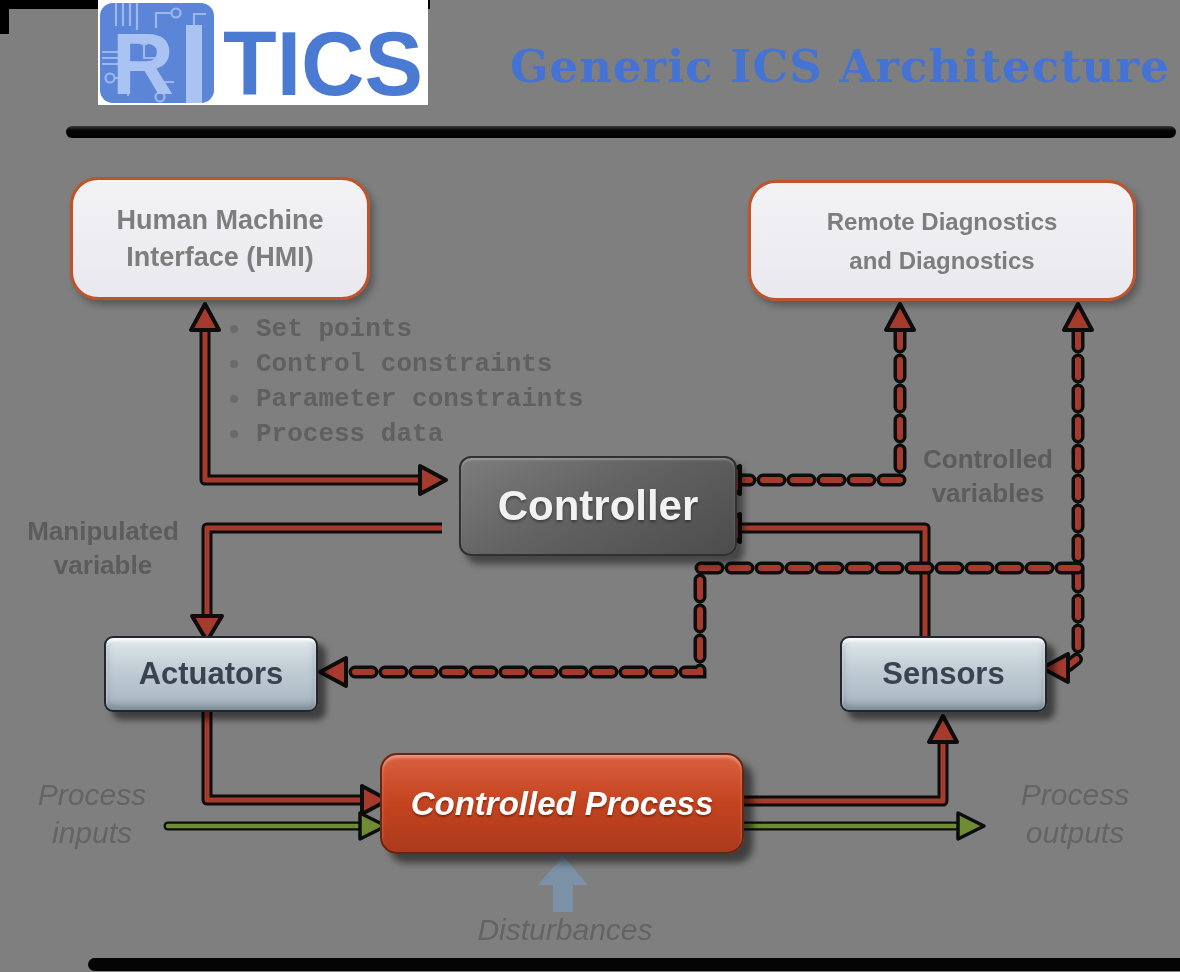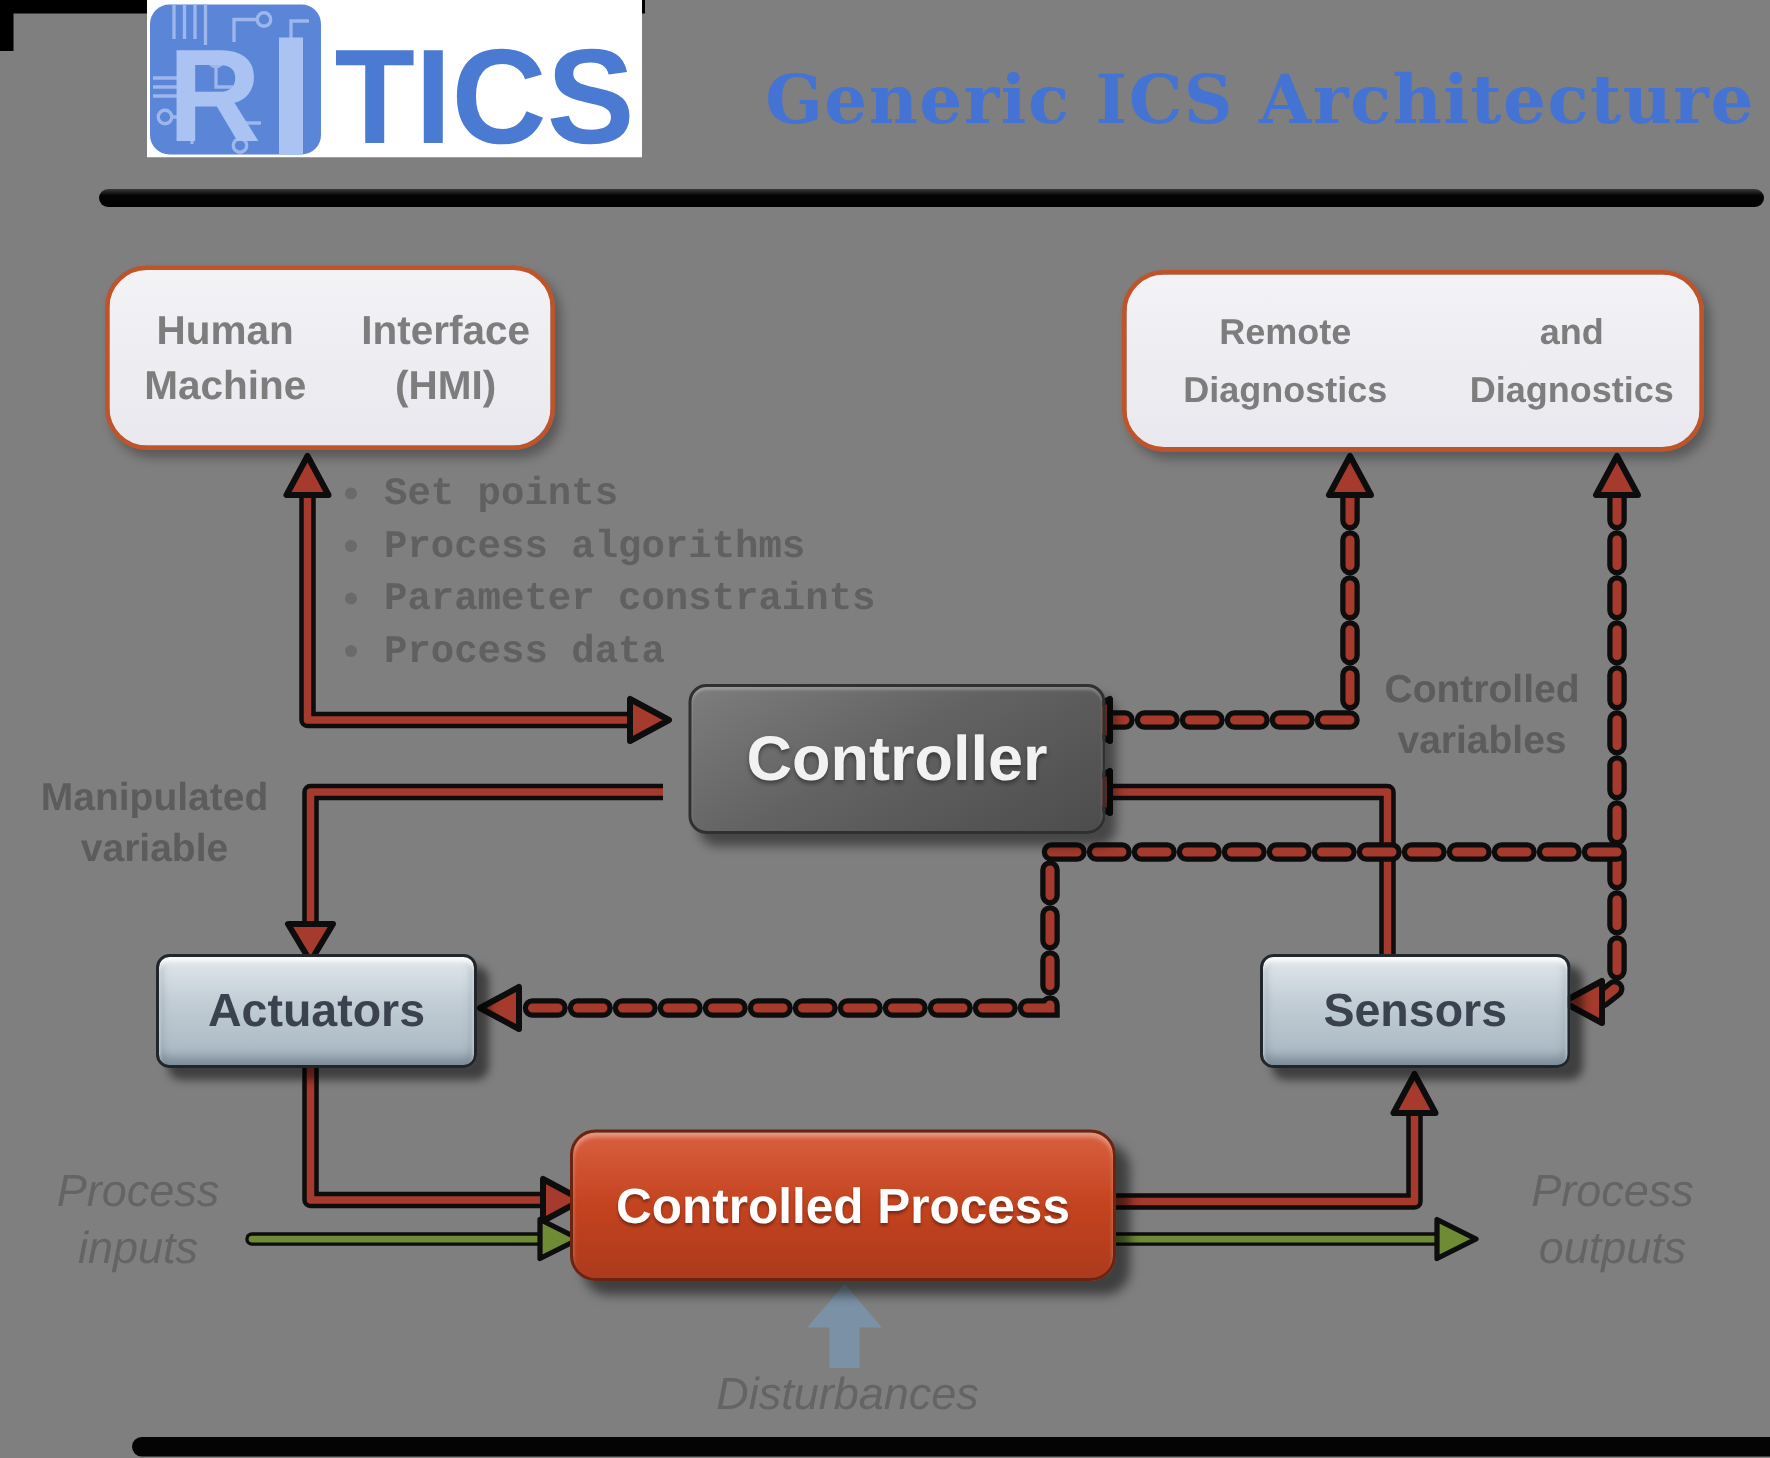--- a/index.html
+++ b/index.html
@@ -18,21 +18,21 @@
   
   .logo{position:absolute;left:98px;top:0;width:330px;height:105px;}
   
   .title{position:absolute;left:500px;top:40px;width:680px;text-align:center;
     font-family:"DejaVu Serif",serif;font-weight:bold;font-size:45px;letter-spacing:1px;
     color:var(--title_blue,#4573d4);}
   
   .softbox{position:absolute;border:3px solid var(--box_border_orange,#bf5329);
     border-radius:28px;background:linear-gradient(180deg,#f3f3f6 0%,#e8e8ee 100%);
     box-shadow:4px 5px 7px rgba(0,0,0,.30);
-    display:flex;flex-direction:row;justify-content:center;align-items:center;
+    display:flex;flex-direction:column;justify-content:center;align-items:center;
     color:#7d7d7d;font-weight:bold;text-align:center;}
   .hmi{left:70px;top:177px;width:294px;height:117px;font-size:27px;line-height:37px;}
   .remote{left:748px;top:180px;width:382px;height:115px;font-size:24px;line-height:39px;}
   
   .controller{position:absolute;left:440px;top:456px;width:274px;height:96px;border-radius:12px;
     background:linear-gradient(150deg,#7d7d7d 0%,#636363 45%,#4c4c4c 100%);
     border:2px solid #303030;box-shadow:7px 8px 7px rgba(0,0,0,.45),inset 0 2px 2px rgba(255,255,255,.25);
     display:flex;justify-content:center;align-items:center;
     color:#f2f2f2;font-weight:bold;font-size:42px;text-shadow:0 2px 3px rgba(0,0,0,.4);margin-left:19px;}
   
@@ -41,21 +41,21 @@
     box-shadow:8px 8px 6px rgba(0,0,0,.5),inset 0 3px 3px rgba(255,255,255,.85),inset 0 -5px 7px rgba(88,104,116,.55);
     display:flex;justify-content:center;align-items:center;
     color:#39424e;font-weight:bold;font-size:31px;}
   .actuators{left:104px;top:636px;width:210px;height:72px;}
   .sensors{left:840px;top:636px;width:203px;height:72px;}
   
   .process{position:absolute;left:380px;top:753px;width:360px;height:97px;border-radius:17px;
     background:linear-gradient(180deg,#d8603f 0%,#c4431f 50%,#ac3a1d 100%);
     border:2px solid #6b2410;box-shadow:9px 9px 7px rgba(0,0,0,.5),inset 0 3px 3px rgba(255,255,255,.35);
     display:flex;justify-content:center;align-items:center;
-    color:#fff;font-weight:bold;font-size:33px;text-shadow:0 2px 2px rgba(0,0,0,.35);}
+    color:#fff;font-weight:bold;font-size:33px;text-shadow:0 2px 2px rgba(0,0,0,.35);font-style:italic;}
   
   .bullets{position:absolute;left:226px;top:311px;margin:0;padding:0;list-style:none;
     font-size:26px;font-weight:bold;color:#606060;}
   .bullets li{display:flex;align-items:center;height:35px;font-family:Liberation Mono, monospace;}
   .bullets .dot{width:8px;height:8px;border-radius:50%;background:#6a6a6a;margin:0 18px 0 4px;flex:none;}
   
   .lbl{position:absolute;text-align:center;font-weight:bold;font-size:26px;line-height:34px;color:#5c5c5c;}
   .manipulated{left:8px;top:514px;width:190px;}
   .controlled{left:908px;top:442px;width:160px;}
   .ital{position:absolute;text-align:center;font-style:italic;font-weight:normal;
@@ -204,21 +204,21 @@
     <span>Controlled Process</span>
   </div>
 
   <ul class="bullets">
     <li>
         <span class="dot"></span>
         <span>Set points</span>
       </li>
     <li>
         <span class="dot"></span>
-        <span>Process algorithms</span>
+        <span>Control constraints</span>
       </li>
     <li>
         <span class="dot"></span>
         <span>Parameter constraints</span>
       </li>
     <li>
         <span class="dot"></span>
         <span>Process data</span>
       </li>
   </ul>

